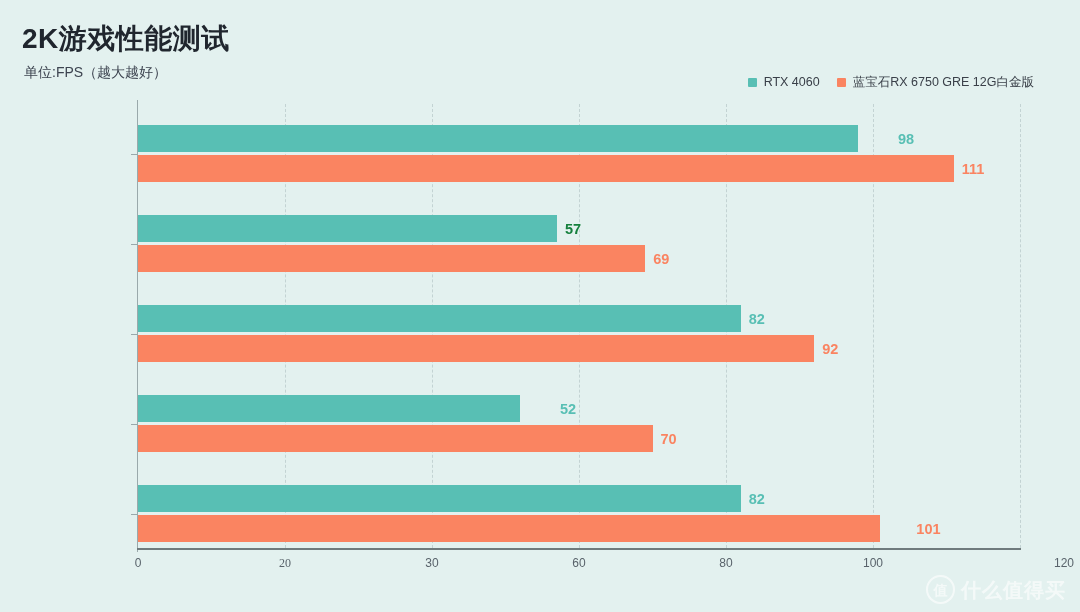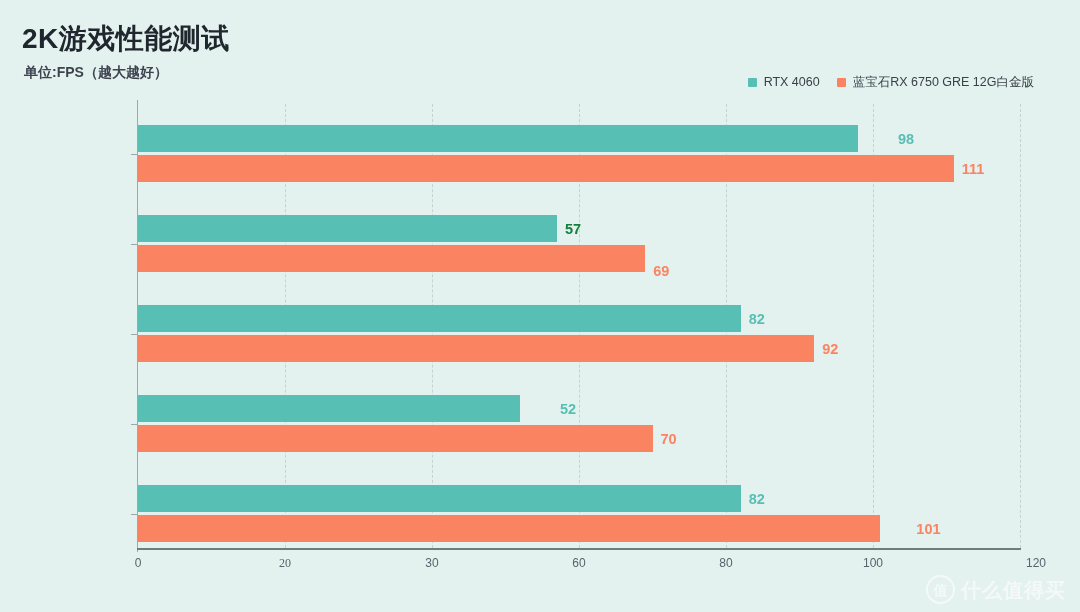--- a/index.html
+++ b/index.html
@@ -14,21 +14,21 @@
   #root{position:relative;width:1080px;height:612px;}
 
   
   .title{
     position:absolute;left:22px;top:22px;
     font-size:28px;font-weight:700;color:#20262e;
     letter-spacing:0.5px;line-height:34px;white-space:nowrap;
   }
   .subtitle{
     position:absolute;left:24px;top:62px;
-    font-size:14px;color:#3d4450;font-weight:700;
+    font-size:14px;color:#3d4450;font-weight:400;
     line-height:20px;white-space:nowrap;
   }
 
   
   .legend{
     position:absolute;right:46px;top:75px;
     display:flex;align-items:center;gap:17px;
     white-space:nowrap;
   }
   .legend-item{display:flex;align-items:center;gap:7px;}
@@ -119,31 +119,31 @@
       <div class="xtick-label" style="left: 147px; font-family: Liberation Serif, serif;">20</div>
       <div class="gridline" style="left: 294px;"></div>
       <div class="xtick-label" style="left: 294px;">30</div>
       <div class="gridline" style="left: 441px;"></div>
       <div class="xtick-label" style="left: 441px;">60</div>
       <div class="gridline" style="left: 588px;"></div>
       <div class="xtick-label" style="left: 588px;">80</div>
       <div class="gridline" style="left: 735px;"></div>
       <div class="xtick-label" style="left: 735px;">100</div>
       <div class="gridline" style="left: 882px;"></div>
-      <div class="xtick-label" style="left: 898px; text-align: right;">120</div>
+      <div class="xtick-label" style="left: 926px; text-align: right;">120</div>
       <div class="ytick" style="top: 49.5px;"></div>
       <div class="bar" style="top: 21px; width: 720.3px; background: rgb(88, 191, 180);"></div>
       <div class="bar-value" style="top: 21px; left: 752px; color: rgb(88, 191, 180);">98</div>
       <div class="bar" style="top: 51px; width: 815.85px; background: rgb(250, 132, 97);"></div>
       <div class="bar-value" style="top: 51px; left: 815.85px; color: rgb(250, 132, 97);">111</div>
       <div class="ytick" style="top: 139.5px;"></div>
       <div class="bar" style="top: 111px; width: 418.95px; background: rgb(88, 191, 180);"></div>
       <div class="bar-value" style="top: 111px; left: 418.95px; color: #15803d;">57</div>
       <div class="bar" style="top: 141px; width: 507.15px; background: rgb(250, 132, 97);"></div>
-      <div class="bar-value" style="top: 141px; left: 507.15px; color: rgb(250, 132, 97); margin-top: 12px;">69</div>
+      <div class="bar-value" style="top: 141px; left: 507.15px; color: rgb(250, 132, 97);">69</div>
       <div class="ytick" style="top: 229.5px;"></div>
       <div class="bar" style="top: 201px; width: 602.7px; background: rgb(88, 191, 180);"></div>
       <div class="bar-value" style="top: 201px; left: 602.7px; color: rgb(88, 191, 180);">82</div>
       <div class="bar" style="top: 231px; width: 676.2px; background: rgb(250, 132, 97);"></div>
       <div class="bar-value" style="top: 231px; left: 676.2px; color: rgb(250, 132, 97);">92</div>
       <div class="ytick" style="top: 319.5px;"></div>
       <div class="bar" style="top: 291px; width: 382.2px; background: rgb(88, 191, 180);"></div>
       <div class="bar-value" style="top: 291px; left: 385px; color: rgb(88, 191, 180); margin-left: 29px;">52</div>
       <div class="bar" style="top: 321px; width: 514.5px; background: rgb(250, 132, 97);"></div>
       <div class="bar-value" style="top: 321px; left: 514.5px; color: rgb(250, 132, 97);">70</div>

